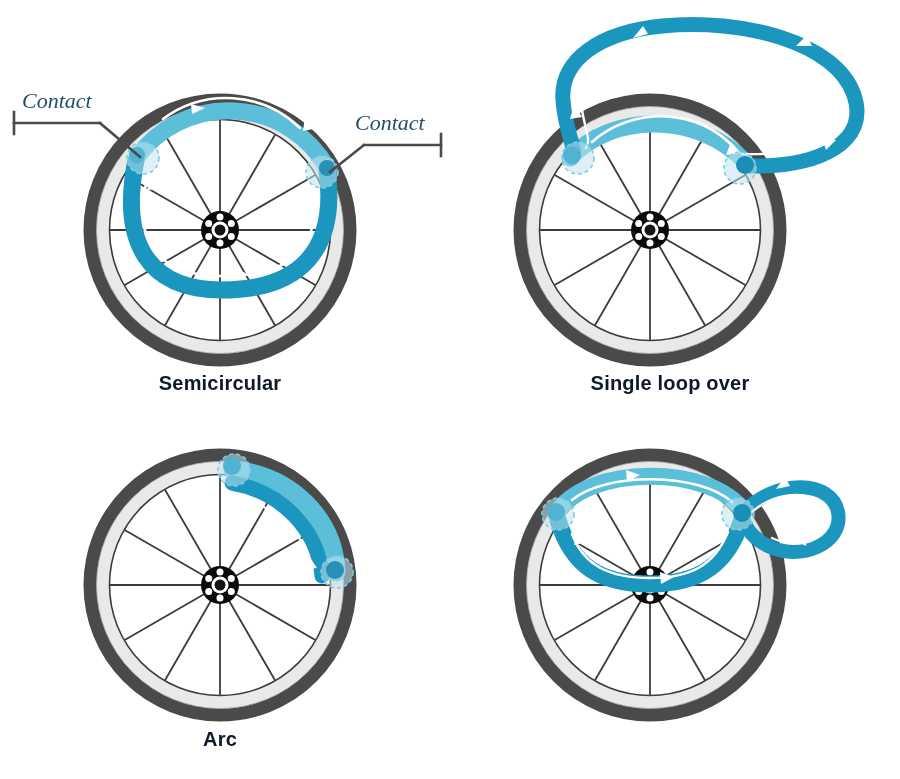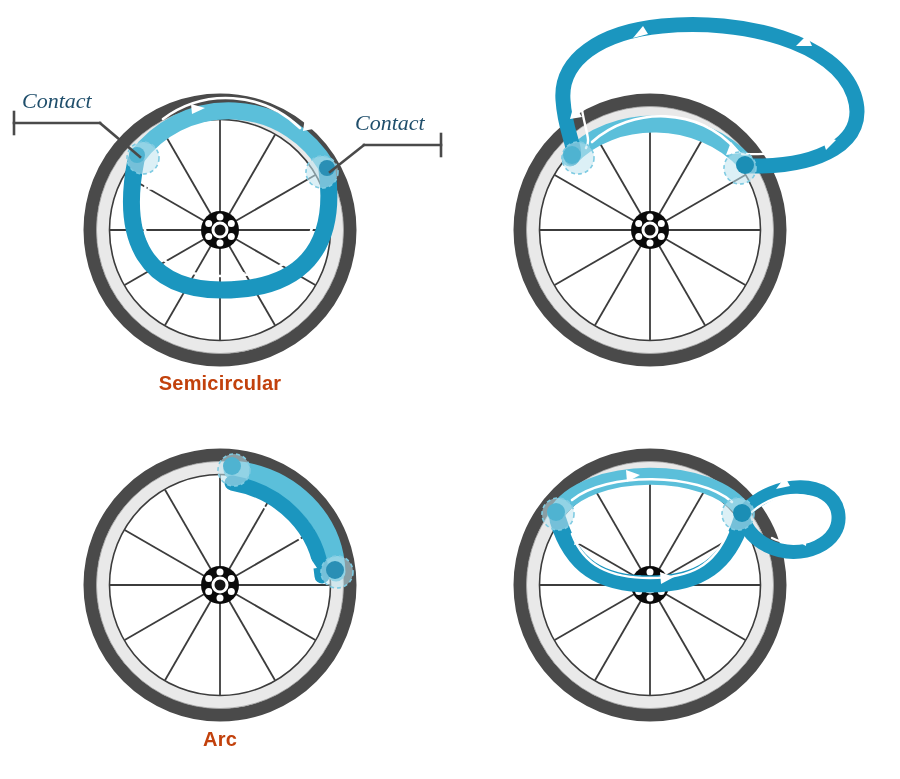--- a/index.html
+++ b/index.html
@@ -14,21 +14,21 @@
     position:absolute;top:0;left:0;
     width:868px;height:779px;
   }
   .caption{
     position:absolute;
     width:100%;
     text-align:center;
     font-family:"Liberation Sans", sans-serif;
     font-weight:bold;
     font-size:20px;
-    color:#c2410c;
+    color:#0f172a;
     letter-spacing:0.2px;
     white-space:nowrap;
   }
   .cap1{left:0;top:372px;width:440px;}
   .cap2{left:450px;top:372px;width:440px;}
   .cap3{left:0;top:728px;width:440px;}
   .cap4{left:450px;top:728px;width:440px;}
   .annot{
     position:absolute;
     font-family:"Liberation Serif", serif;
@@ -216,17 +216,18 @@
 
   </svg>
 
   
   <div class="annot annot-contact">Contact</div>
 
   <div class="annot annot-release">Contact</div>
 
   <div class="caption cap1">Semicircular</div>
 
+  <div class="caption cap2">Single loop over</div>
 
   <div class="caption cap3">Arc</div>
 
 
 </div>
 
 </body></html>

